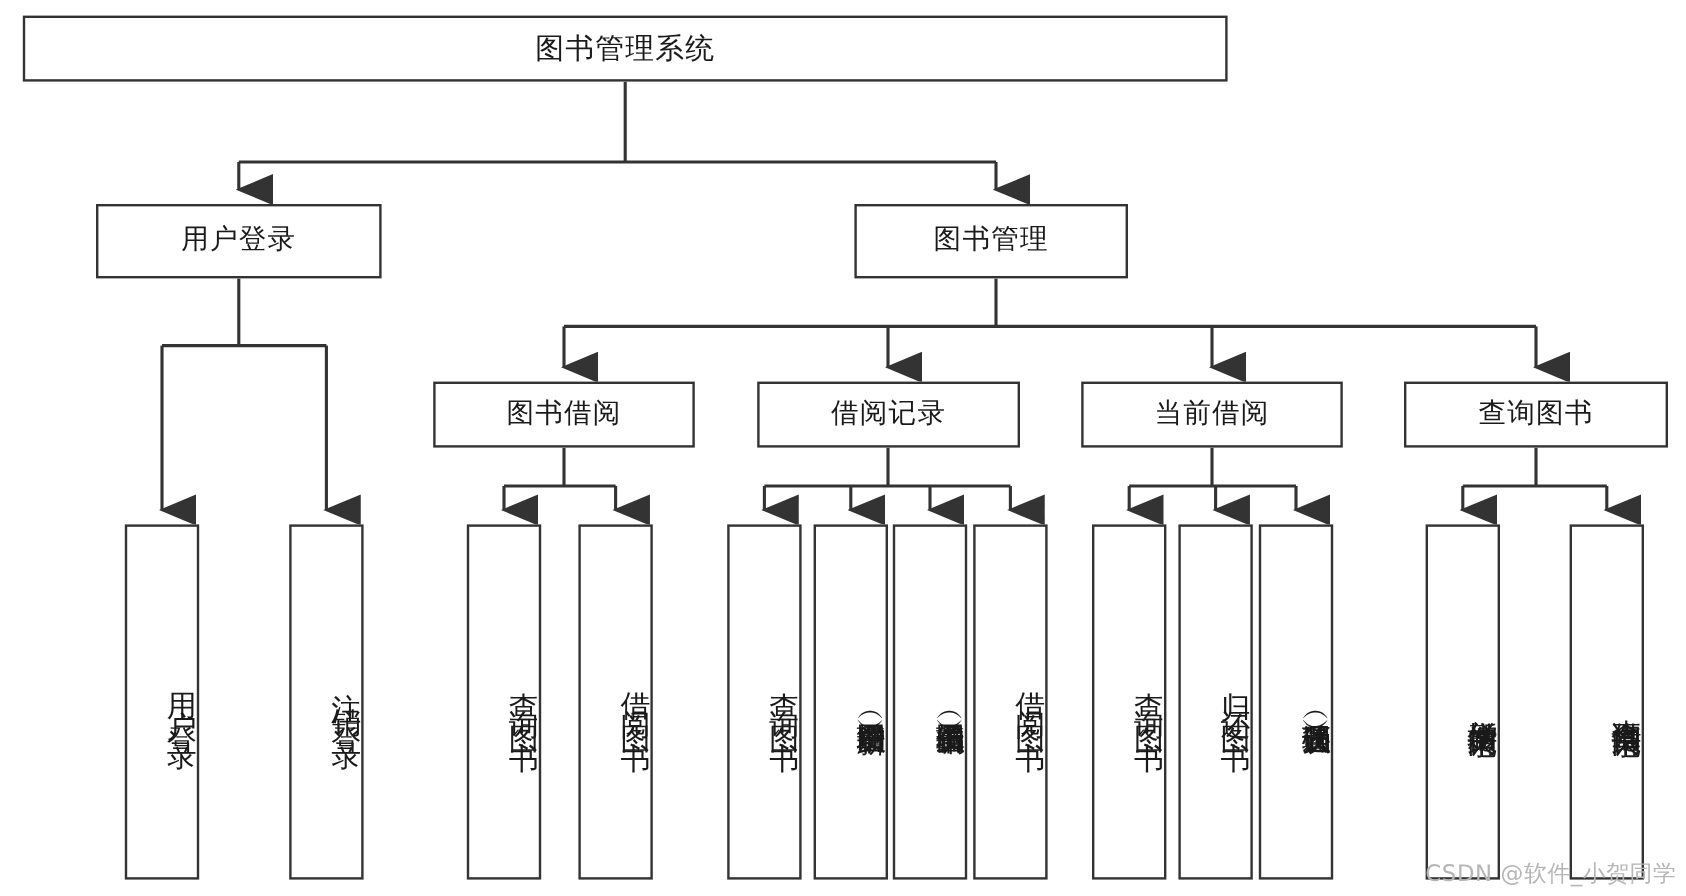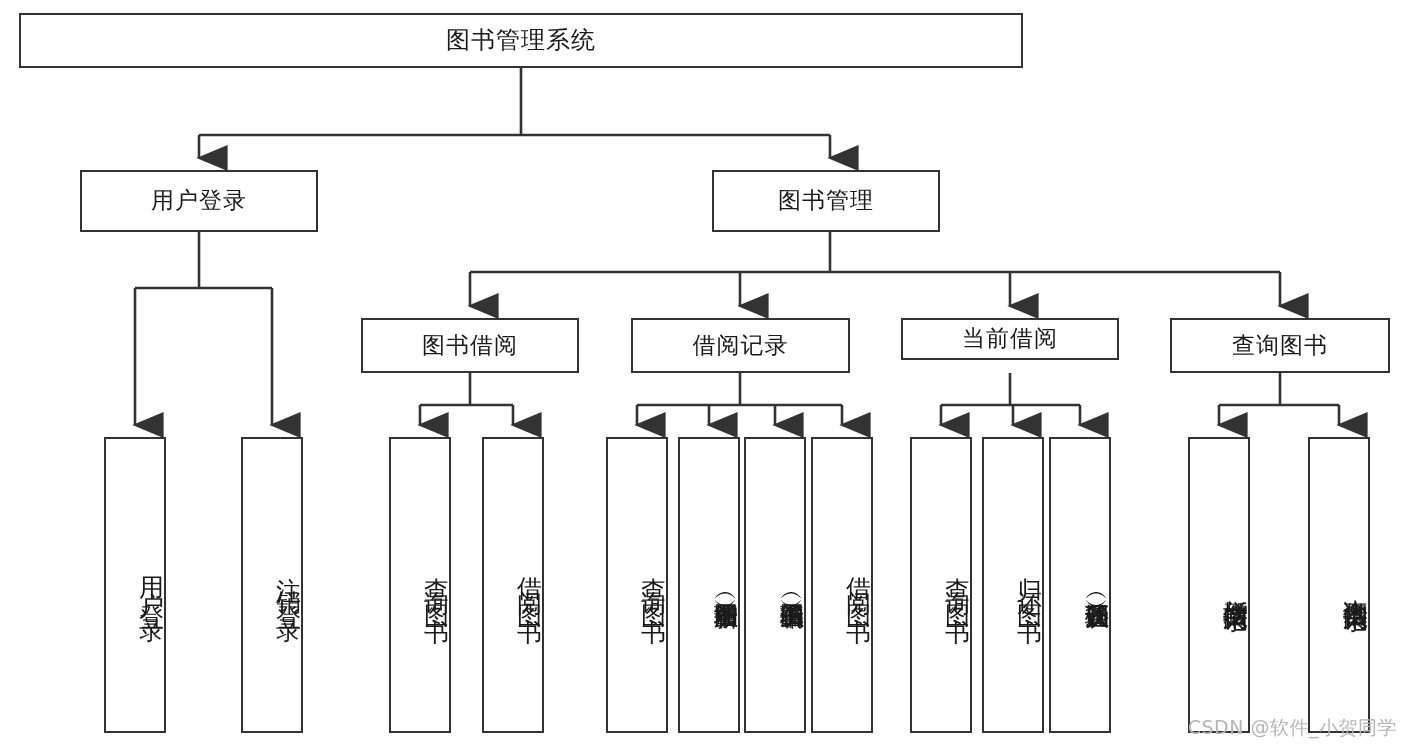--- a/index.html
+++ b/index.html
@@ -128,21 +128,21 @@
     </g>
   </svg>
 
   <div class="node horiz root" id="n-root" style="left: 19px; top: 13px; width: 1004px; height: 55px;">图书管理系统</div>
 
   <div class="node horiz" id="n-l2-0" style="left: 80px; top: 170px; width: 238px; height: 62px;">用户登录</div>
   <div class="node horiz" id="n-l2-1" style="left: 712px; top: 170px; width: 228px; height: 62px;">图书管理</div>
 
   <div class="node horiz" id="n-l3-0" style="left: 361px; top: 318px; width: 218px; height: 55px;">图书借阅</div>
   <div class="node horiz" id="n-l3-1" style="left: 631px; top: 318px; width: 219px; height: 55px;">借阅记录</div>
-  <div class="node horiz" id="n-l3-2" style="left: 901px; top: 318px; width: 218px; height: 42px;">当前借阅</div>
+  <div class="node horiz" id="n-l3-2" style="left: 901px; top: 318px; width: 218px; height: 55px;">当前借阅</div>
   <div class="node horiz" id="n-l3-3" style="left: 1170px; top: 318px; width: 220px; height: 55px;">查询图书</div>
 
   <div class="node leaf" id="n-lf-0" style="left: 104px; top: 437px; width: 62px; height: 296px;">
       <span class="vtext" style="font-size: 25px; letter-spacing: 14px;">用户登录</span>
     </div>
   <div class="node leaf" id="n-lf-1" style="left: 241px; top: 437px; width: 62px; height: 296px;">
       <span class="vtext" style="font-size: 25px; letter-spacing: 14px;">注销登录</span>
     </div>
   <div class="node leaf" id="n-lf-2" style="left: 389px; top: 437px; width: 62px; height: 296px;">
       <span class="vtext" style="font-size: 25px; letter-spacing: 14px;">查询图书</span>

